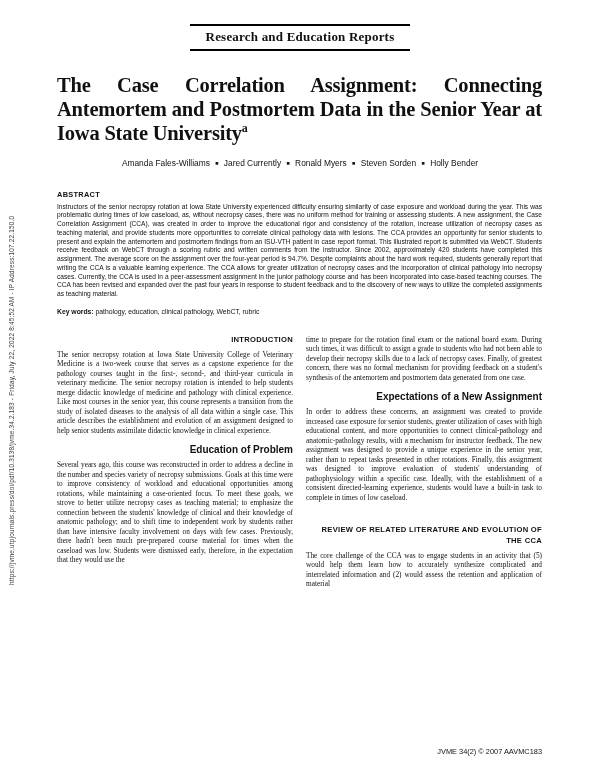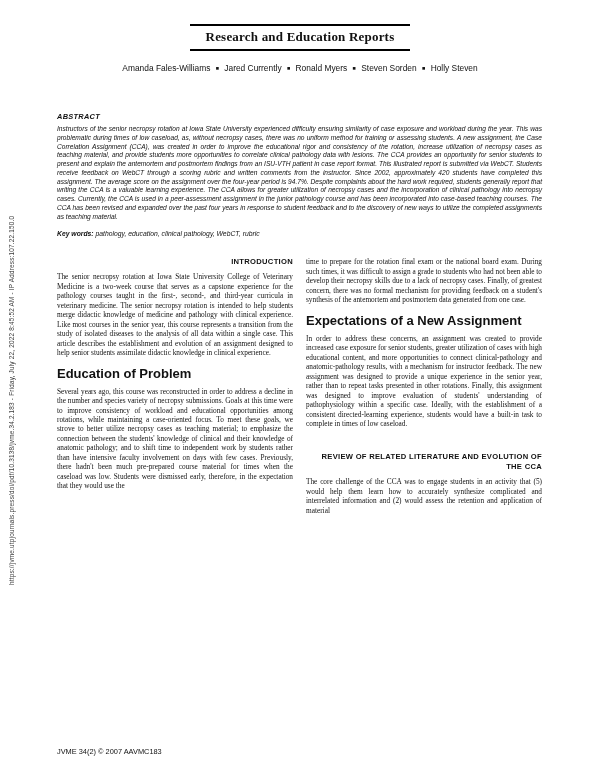--- a/index.html
+++ b/index.html
@@ -50,23 +50,22 @@
     font-family: "Liberation Sans", sans-serif;
     font-size: 8.4px;
     color: #111;
   }
   .authors .sep {
     font-size: 5.5px;
     vertical-align: 1px;
     padding: 0 3px;
   }
   .abstract {
-    margin: 39px 58px 0 57px;
+    margin: 22px 58px 0 57px;
     font-family: "Liberation Sans", sans-serif;
-    font-style: italic;
   }
   .abstract-heading {
     font-weight: bold;
     font-size: 7.4px;
     letter-spacing: 0.3px;
     margin-bottom: 4px;
   }
   .abstract-body {
     margin: 0;
     font-size: 6.6px;
@@ -96,57 +95,58 @@
     margin: 0 0 5px 0;
     font-family: "Liberation Sans", sans-serif;
     font-size: 7.6px;
     font-weight: bold;
     letter-spacing: 0.3px;
     text-align: right;
   }
   .col h3 {
     margin: 8px 0 4px 0;
     font-family: "Liberation Sans", sans-serif;
-    font-size: 13px;
+    font-size: 10px;
     font-weight: bold;
-    text-align: left;
+    text-align: right;
   }
   .col h2.review { margin-top: 23px; line-height: 1.35; }
   .footer {
     position: absolute;
     left: 57px;
     right: 58px;
     bottom: 16px;
     display: flex;
-    justify-content: flex-start;
+    justify-content: flex-end;
     font-family: "Liberation Sans", sans-serif;
     font-size: 7.4px;
     color: #111;
   }
 </style>
 </head>
 <body>
 
 <div class="page">
 
   <div class="sidebar-stamp">https://jvme.utpjournals.press/doi/pdf/10.3138/jvme.34.2.183 - Friday, July 22, 2022 8:45:52 AM - IP Address:107.22.150.0</div>
 
   <div class="banner">Research and Education Reports</div>
 
+  <h1 class="title"><span>The Case Correlation Assignment: Connecting Antemortem and Postmortem Data in the Senior Year at Iowa State University</span><sup>a</sup></h1>
 
   <div class="authors">
     <span class="author">Amanda Fales-Williams</span>
     <span class="sep">■</span>
     <span class="author">Jared Currently</span>
     <span class="sep">■</span>
     <span class="author">Ronald Myers</span>
     <span class="sep">■</span>
     <span class="author">Steven Sorden</span>
     <span class="sep">■</span>
-    <span class="author">Holly Steven</span>
+    <span class="author">Holly Bender</span>
   </div>
 
   <div class="abstract">
     <div class="abstract-heading">ABSTRACT</div>
     <p class="abstract-body">Instructors of the senior necropsy rotation at Iowa State University experienced difficulty ensuring similarity of case exposure and workload during the year. This was problematic during times of low caseload, as, without necropsy cases, there was no uniform method for training or assessing students. A new assignment, the Case Correlation Assignment (CCA), was created in order to improve the educational rigor and consistency of the rotation, increase utilization of necropsy cases as teaching material, and provide students more opportunities to correlate clinical pathology data with lesions. The CCA provides an opportunity for senior students to present and explain the antemortem and postmortem findings from an ISU-VTH patient in case report format. This illustrated report is submitted via WebCT. Students receive feedback on WebCT through a scoring rubric and written comments from the instructor. Since 2002, approximately 420 students have completed this assignment. The average score on the assignment over the four-year period is 94.7%. Despite complaints about the hard work required, students generally report that writing the CCA is a valuable learning experience. The CCA allows for greater utilization of necropsy cases and the incorporation of clinical pathology into necropsy cases. Currently, the CCA is used in a peer-assessment assignment in the junior pathology course and has been incorporated into case-based teaching courses. The CCA has been revised and expanded over the past four years in response to student feedback and to the discovery of new ways to utilize the completed assignments as teaching material.</p>
     <p class="keywords"><b>Key words:</b> <span>pathology, education, clinical pathology, WebCT, rubric</span></p>
   </div>
 
   <div class="columns">
 

